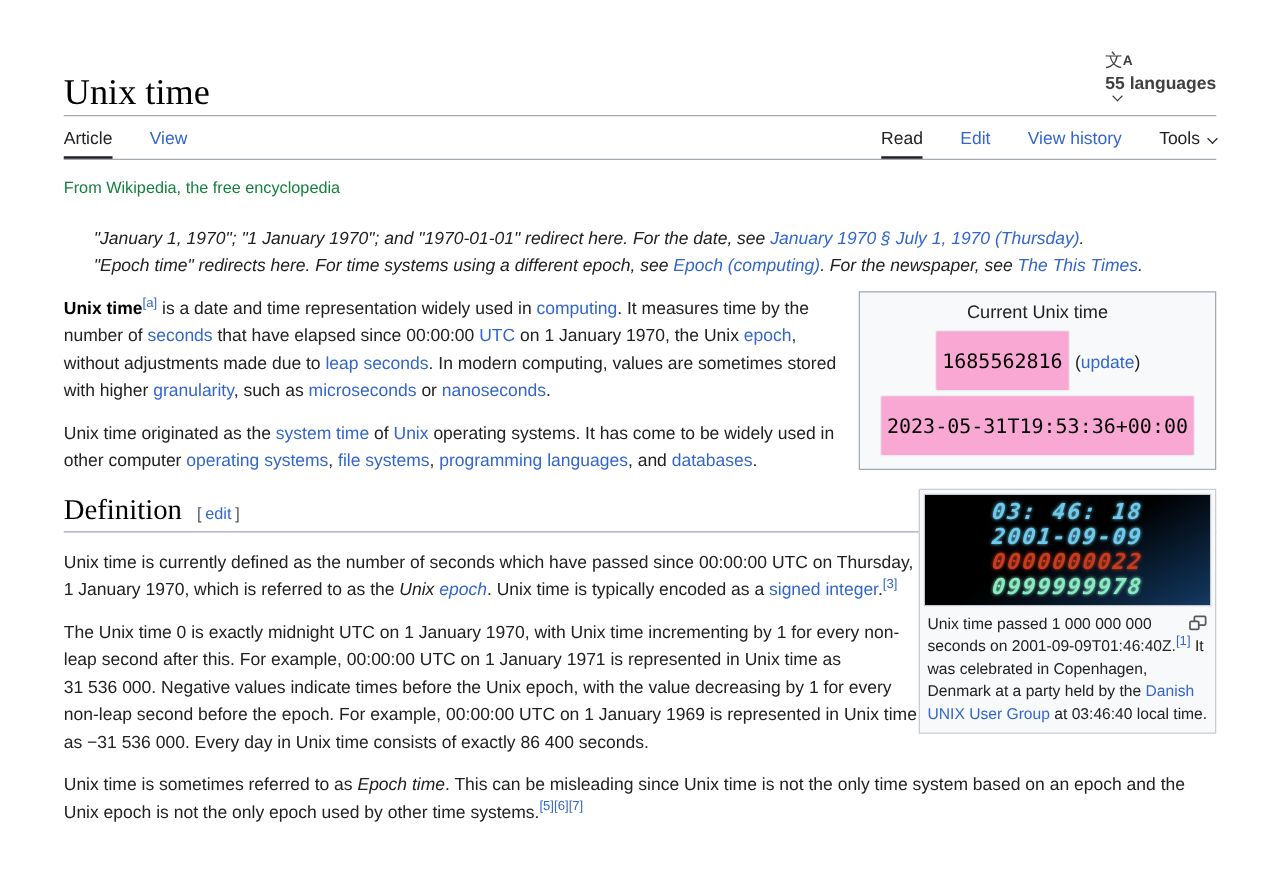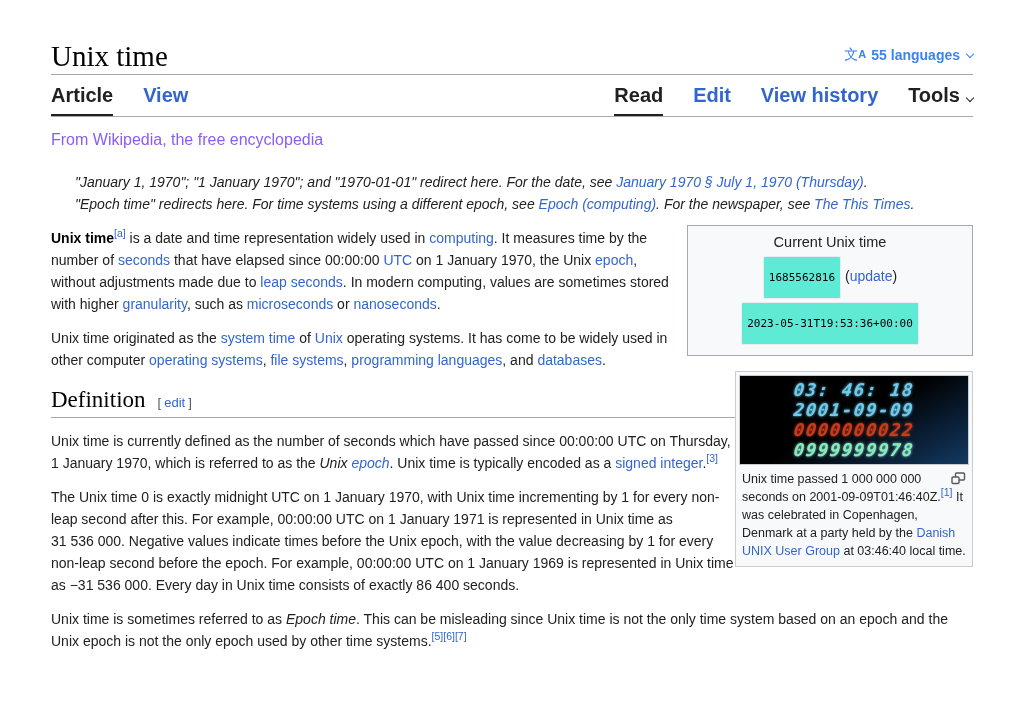--- a/index.html
+++ b/index.html
@@ -15,45 +15,45 @@
   
   .title-row {
     display:flex; justify-content:space-between; align-items:flex-end;
     padding:40px 0 1px; border-bottom:1px solid #a2a9b1;
   }
   h1.page-title {
     font-family:"Liberation Serif", serif;
     font-size:29px; font-weight:400; margin:0; line-height:1.15; color:#000;
   }
   .lang-btn {
-    color:#3b82f6; font-weight:bold; font-size:14px;
-    display:flex; align-items:center; padding-bottom:9px; cursor:pointer;
+    color:#404040; font-weight:bold; font-size:14px;
+    display:flex; align-items:flex-start; padding-bottom:9px; cursor:pointer;flex-direction:column;
   }
   .lang-icon { margin-right:5px; font-weight:400; }
   .lang-icon .zh { font-size:14px; }
   .lang-icon .la { font-size:11px; font-weight:bold; vertical-align:1px; }
   .chev {
     display:inline-block; width:6px; height:6px;
     border-right:1.8px solid currentColor; border-bottom:1.8px solid currentColor;
     transform:rotate(45deg); margin-left:7px; margin-bottom:2px;
   }
   .tab-row {
     display:flex; justify-content:space-between;
     border-bottom:1px solid #a2a9b1; padding-top:9px;
   }
   .tabs-left > *, .tabs-right > * { margin-right:26px; }
   .tabs-left > *:last-child, .tabs-right > *:last-child { margin-right:0; }
   .tab {
-    display:inline-block; font-size:20px; padding-bottom:9px;
-    color:#202122; text-decoration:none; cursor:pointer;font-weight:bold;
+    display:inline-block; font-size:14px; padding-bottom:9px;
+    color:#202122; text-decoration:none; cursor:pointer;
   }
   .tab.link { color:#36c; }
   .tab.active { border-bottom:2px solid #202122; padding-bottom:7px; }
   .tab .chev { margin-bottom:1px; }
-  .tagline { font-size:16px; margin-top:14px; color:#8b5cf6; }
+  .tagline { font-size:13px; margin-top:14px; color:#15803d; }
 
   
   .article-body { margin-top:0; }
   .hatnotes { margin:22px 0 0 24px; font-style:italic; line-height:22px; }
   p.para { font-size:14px; line-height:22px; margin:12px 0; }
   .wlink { color:#36c; text-decoration:none; cursor:pointer; }
   .b { font-weight:bold; color:#000; }
   .i { font-style:italic; }
   sup { font-size:10.5px; line-height:0; }
   sup .wlink { text-decoration:none; }
@@ -70,21 +70,21 @@
   
   .infobox {
     float:right; clear:right; width:286px;
     margin:10px 0 15px 14px; padding:8px 9px 10px;
     background:#f8f9fa; border:1px solid #a2a9b1;
     text-align:center; font-size:14px;
   }
   .infobox-title { font-size:14.5px; margin-bottom:6px; }
   .mono-chip {
     font-family:"DejaVu Sans Mono", monospace;
-    font-size:11px; background:#5eead4; border:1px solid #eaecf0;
+    font-size:16px; background:#f9a8d4; border:1px solid #eaecf0;
     border-radius:2px; padding:14px 5px; display:inline-block; color:#000;
   }
   .infobox-row { margin-top:3px; white-space:nowrap; }
   .paren { color:#202122; }
 
   .thumb {
     float:right; clear:right; width:238px;
     margin:0 0 18px 14px; padding:3px;
     background:#f8f9fa; border:1px solid #c8ccd1;
   }

